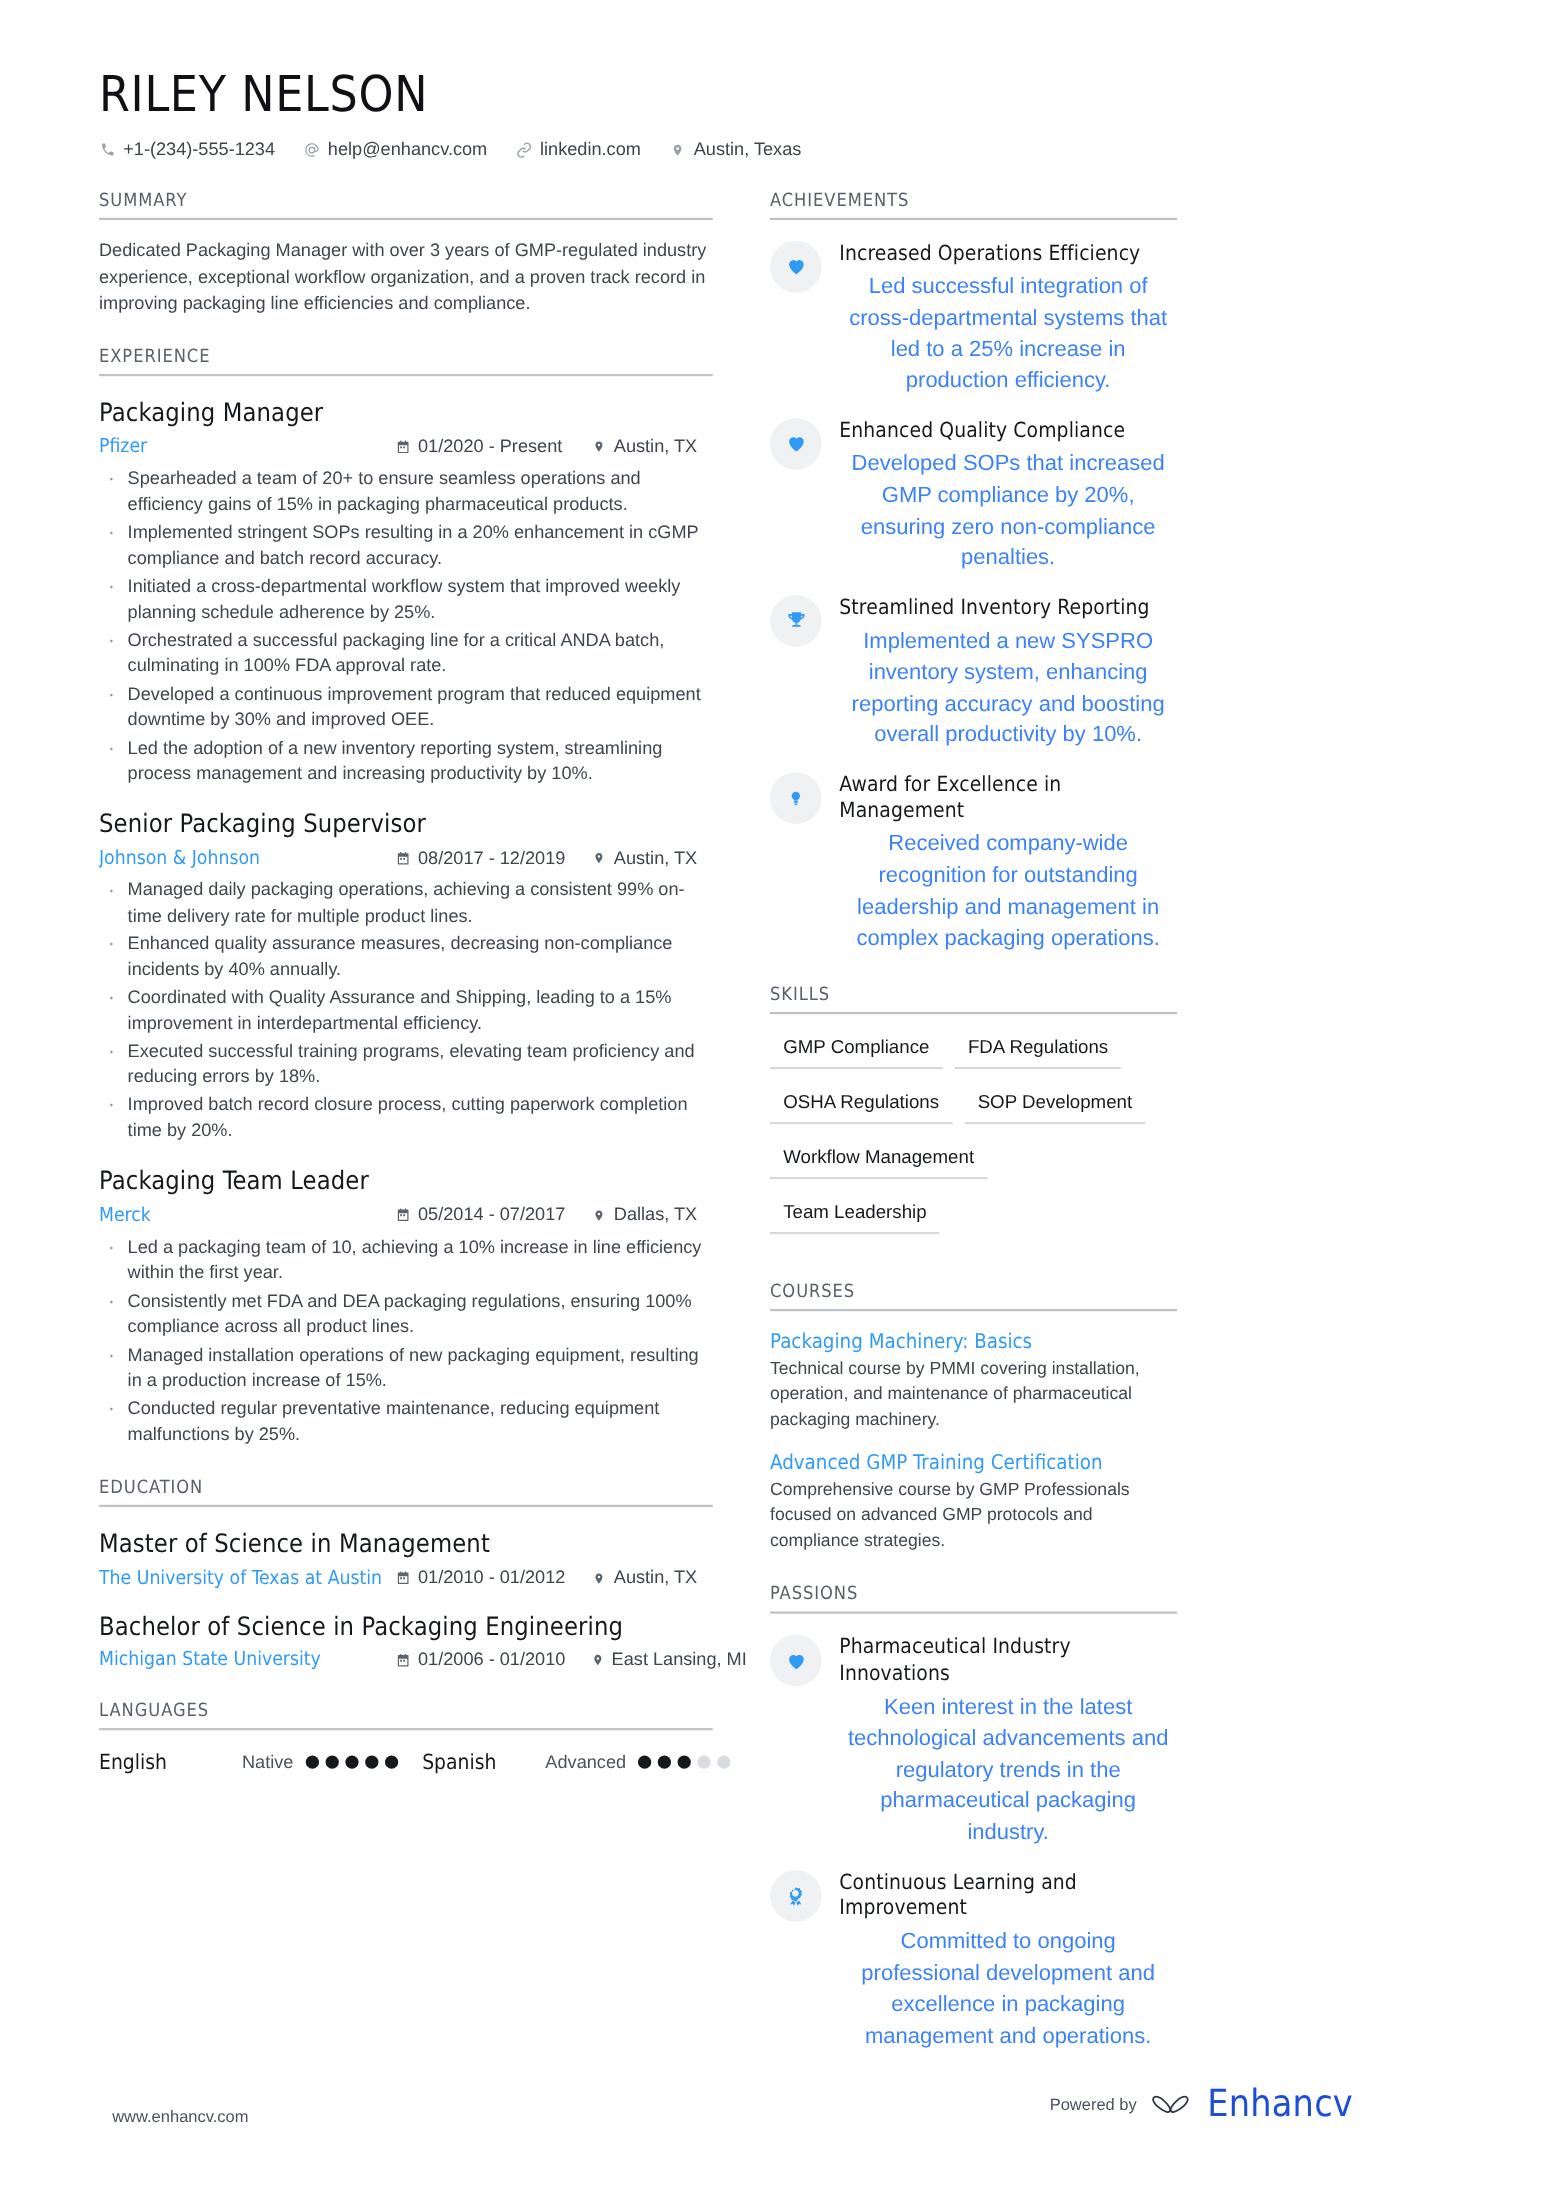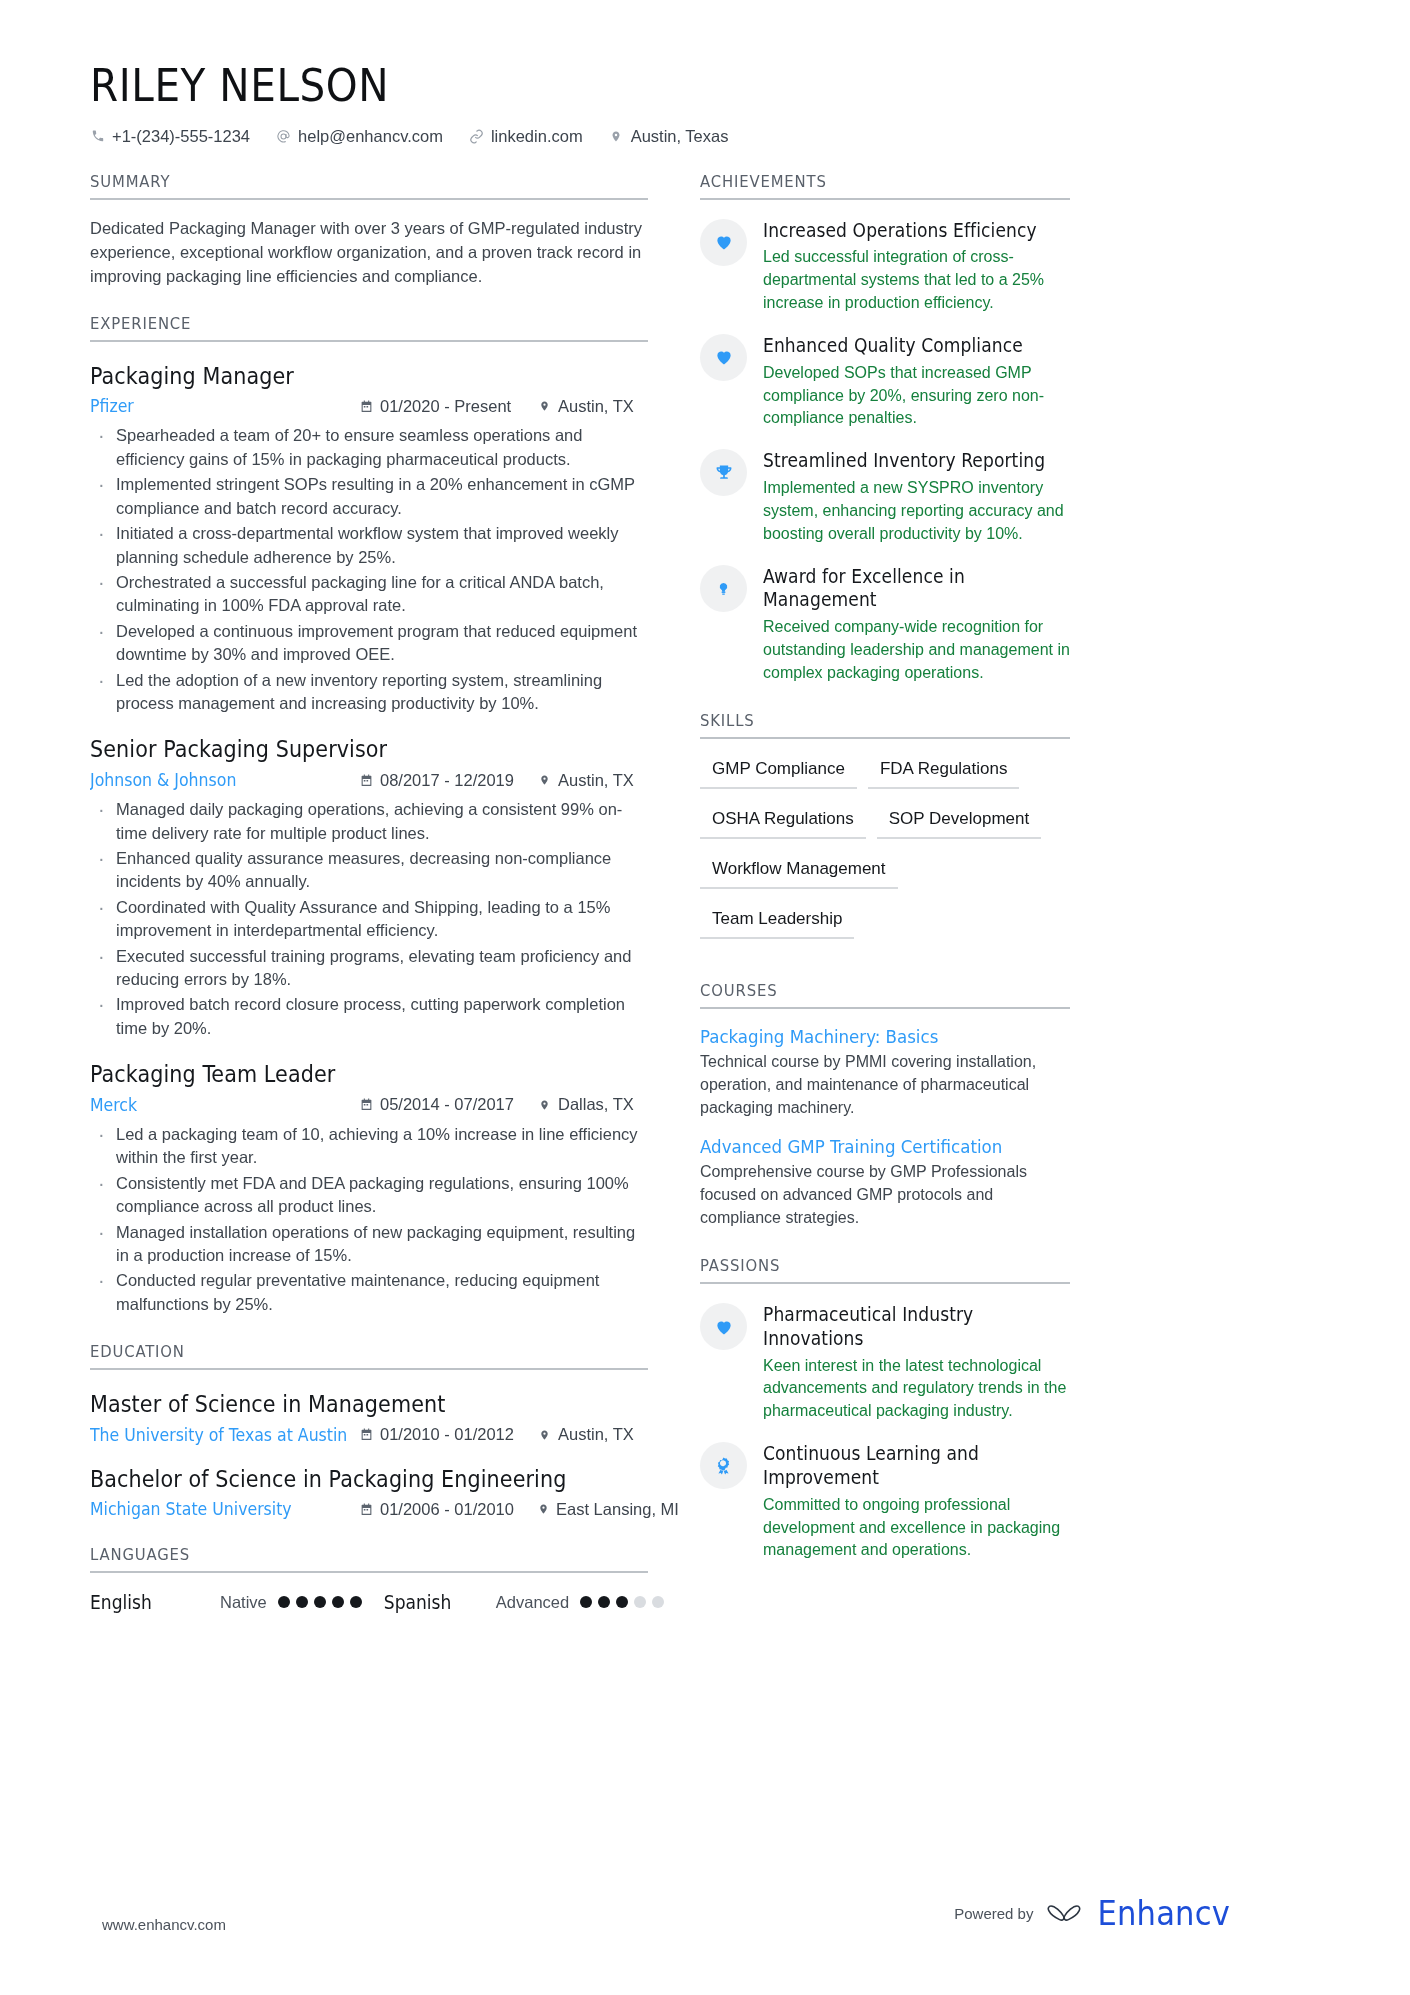--- a/index.html
+++ b/index.html
@@ -144,21 +144,21 @@
     background: #f0f1f2;
     display:flex; align-items:center; justify-content:center;
     color: #2f9bf7;
   }
   .ach-ic svg { display:block; }
   .ach-body { flex: 1 1 auto; }
   .ach-title {
     font-family: "DejaVu Sans Condensed", "Liberation Sans Narrow", "Liberation Sans", sans-serif;
     font-size: 19px; color:#15181c; line-height:1.25; letter-spacing:0.1px;
   }
-  .ach-desc { margin-top: 4px; font-size: 16px; line-height: 1.43; color:#15803d; }
+  .ach-desc { margin-top: 4px; font-size: 20px; line-height: 1.43; color:#3b82f6;text-align:center; }
 
   
   .skills { margin-top: 16px; display:flex; flex-wrap: wrap; }
   .skill {
     font-size: 17px;
     color: #15181c;
     padding: 4px 12px 8px 12px;
     border-bottom: 2px solid #d7dadd;
     margin: 0 11px 16px 0;
     white-space: nowrap;

